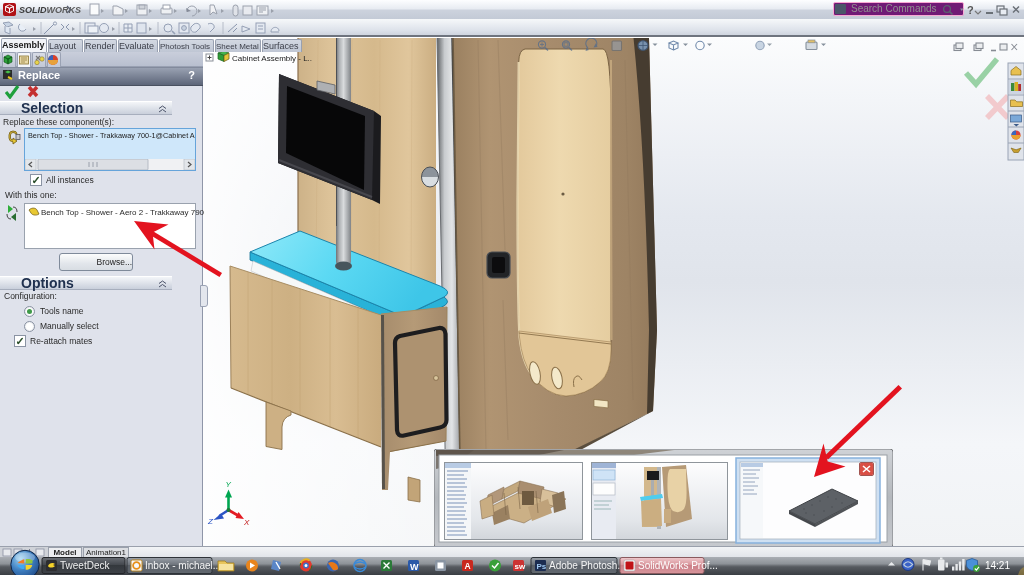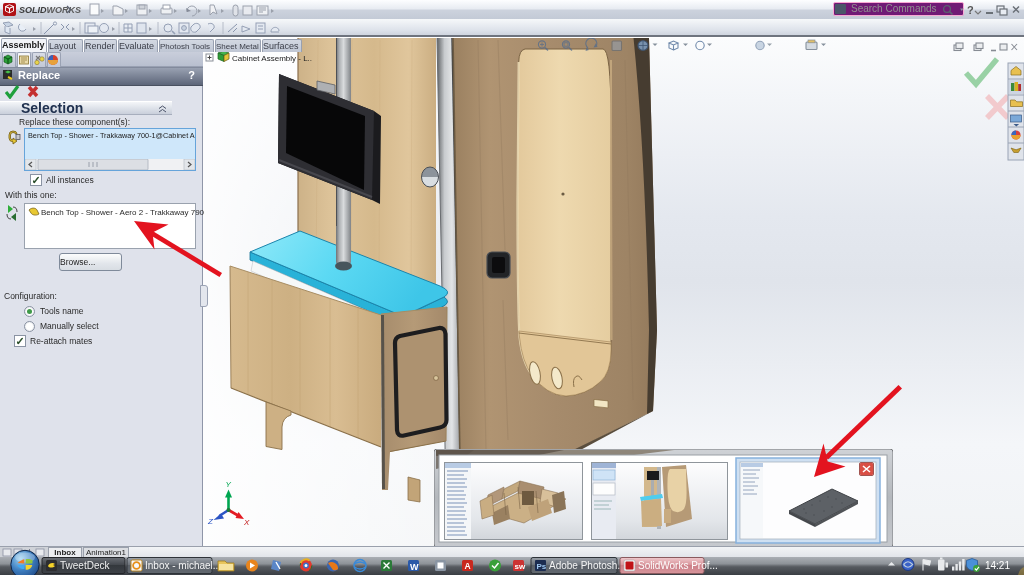--- a/index.html
+++ b/index.html
@@ -22,21 +22,21 @@
 .ptab{top:52px;height:15px;width:14px;background:linear-gradient(#d8dce6,#c2c8d6);border:1px solid #9aa2b4;border-bottom:none;border-radius:2px 2px 0 0}
 .ptab.on{background:#f4f6fa;height:15px}
 #ptabrow{left:0;top:52px;width:203px;height:15px;background:linear-gradient(#c9cedb,#b8bfcf);border-bottom:1px solid #98a0b2}
 #phead{left:0;top:67px;width:203px;height:19px;background:linear-gradient(#99a1b2,#5c6578);color:#fff;font-weight:bold;font-size:11px;line-height:15px;border-top:1px solid #828a9c;border-bottom:1px solid #49505f}
 .ghead{left:0;width:172px;height:14px;background:linear-gradient(#f4f6f9,#c9cfdb);border-top:1px solid #fff;border-bottom:1px solid #a7aebd;font-size:14px;font-weight:bold;color:#20314f;line-height:13px;padding-left:21px}
 .glab{font-size:8.5px;color:#2a2a2a}
 #selbox{left:24px;top:128px;width:172px;height:43px;background:#cfe7fa;border:1px solid #66a4da;font-size:7.3px;color:#222}
 #selbox .it{padding:2px 0 0 3px;white-space:nowrap;overflow:hidden}
 #hscroll{left:25px;top:159px;width:170px;height:11px;background:#eef0f2}
 #wbox{left:24px;top:203px;width:172px;height:46px;background:#fff;border:1px solid #9aa2ae;font-size:10px;color:#222}
-#browse{left:59px;top:253px;width:63px;height:18px;background:linear-gradient(#fcfdfd,#e2e6eb 60%,#d8dde3);border:1px solid #7f8a9a;border-radius:3px;font-size:8.5px;color:#222;text-align:left;line-height:16px}
+#browse{left:59px;top:253px;width:74px;height:18px;background:linear-gradient(#fcfdfd,#e2e6eb 60%,#d8dde3);border:1px solid #7f8a9a;border-radius:3px;font-size:8.5px;color:#222;text-align:right;line-height:16px}
 .cb{width:12px;height:12px;background:#fff;border:1px solid #8a93a3;font-size:11px;line-height:11px;text-align:center;color:#2a4e2a;font-weight:bold}
 .rad{width:11px;height:11px;background:radial-gradient(#fff 45%,#d6dae0);border:1px solid #8a93a3;border-radius:50%}
 .rad.on::after{content:"";position:absolute;left:2px;top:2px;width:5px;height:5px;border-radius:50%;background:#3f9948}
 
 #status{left:0;top:546px;width:1024px;height:11px;background:linear-gradient(#f2f4f6,#e2e5ea);border-top:1px solid #9aa0ac}
 .mtab{top:547px;height:10px;background:#ecedf0;border:1px solid #9aa0ac;border-bottom:none;font-size:8px;color:#222;text-align:center;line-height:10px;white-space:nowrap;overflow:hidden}
 
 #task{left:0;top:557px;width:1024px;height:18px;background:linear-gradient(#aaaeb4,#8d9298 38%,#62666c 50%,#55595f 56%,#3a3e44 100%)}
 </style></head><body>
 <div id="s">
@@ -383,21 +383,21 @@
       <path d="M2 4 l3,-1.5 3,1.5 -3,1.5Z" fill="#44c24a"></path>
       <path d="M5 9 l4,2" stroke="#e8c820" stroke-width="2"></path>
 </svg>
 <svg class="a" style="left:5px;top:84px" width="44" height="15">
   <path d="M1 8 l4,5 8,-11" fill="none" stroke="#1fa03c" stroke-width="3.2"></path>
   <path d="M24 3 l8,9 M32 3 l-8,9" stroke="#c43030" stroke-width="3.4"></path>
 </svg>
 <div class="a ghead" style="top:101px">Selection<svg style="position:absolute;right:5px;top:3px" width="9" height="8">
         <path d="M1 3.5 L4.5 1 L8 3.5 M1 7 L4.5 4.5 L8 7" fill="none" stroke="#4a5268" stroke-width="1"></path>
       </svg></div>
-<div class="a glab" style="left:19px;top:117px">Replace these component(s):</div>
+<div class="a glab" style="left:3px;top:117px">Replace these component(s):</div>
 <svg class="a" style="left:5px;top:129px" width="18" height="18">
   <path d="M4 6 Q4 2 8 2 Q12 2 12 5 L10.5 5 Q10.5 3.5 8 3.5 Q5.5 3.5 5.5 6 L5.5 9 Q5.5 11 8 11 L8 9 L12 12 L8 15 L8 12.8 Q4 12.5 4 9 Z" fill="#e8c832" stroke="#7a6420" stroke-width=".9"></path>
   <rect x="11" y="5.5" width="4" height="5" fill="#c8c8cc" stroke="#55565c" stroke-width=".8"></rect>
 </svg>
 <div class="a" id="selbox">
       <div class="it">Bench Top - Shower - Trakkaway 700-1@Cabinet Asse</div>
     </div>
 <div class="a" id="hscroll"></div>
 <svg class="a" style="left:25px;top:159px" width="170" height="11">
   <rect x="0" y="0" width="170" height="11" fill="#f0f1f3"></rect>
@@ -415,20 +415,23 @@
   <path d="M4 1 l5,4 -5,4 Z" fill="#2fae3a"></path>
       <path d="M12 9 l-5,4 5,4 Z" fill="#2a6e32"></path>
   <path d="M9 3 c3,0 4,2 4,5 M7 15 c-3,0 -4,-2 -4,-5" fill="none" stroke="#444" stroke-width="1"></path>
 </svg>
 <div class="a" id="wbox"></div>
 <svg class="a" style="left:28px;top:206px" width="13" height="11">
   <path d="M1 4 c3,-3 7,-2 8,0 l2,4 c-3,2 -7,1 -8,-1 Z" fill="#e8c832" stroke="#7a6420" stroke-width=".8"></path>
 </svg>
 <div class="a glab" style="left:41px;top:208px;font-size:8px">Bench Top - Shower - Aero 2 - Trakkaway 790</div>
 <div class="a" id="browse">Browse...</div>
+<div class="a ghead" style="top:276px">Options<svg style="position:absolute;right:5px;top:3px" width="9" height="8">
+        <path d="M1 3.5 L4.5 1 L8 3.5 M1 7 L4.5 4.5 L8 7" fill="none" stroke="#4a5268" stroke-width="1"></path>
+      </svg></div>
 <div class="a glab" style="left:4px;top:291px">Configuration:</div>
 <div class="a rad on" style="left:24px;top:306px"></div>
 <div class="a glab" style="left:40px;top:306px">Tools name</div>
 <div class="a rad" style="left:24px;top:321px"></div>
 <div class="a glab" style="left:40px;top:321px">Manually select</div>
 <div class="a cb" style="left:14px;top:335px">✓</div>
 <div class="a glab" style="left:30px;top:336px">Re-attach mates</div>
 
 <div class="a" style="left:200px;top:285px;width:8px;height:22px;background:#e3e6ed;border:1px solid #9aa2b4;border-radius:0 3px 3px 0"></div>
 
@@ -547,21 +550,21 @@
 </svg>
 
 <div class="a" id="status"></div>
 <div class="a" style="left:0;top:547px;width:88px;height:10px;background:#cfd2d8"></div>
 <svg class="a" style="left:2px;top:548px" width="44" height="9">
   <rect x="1" y="1" width="8" height="7" fill="#e8eaee" stroke="#8a90a0" stroke-width=".8"></rect>
   <rect x="12" y="1" width="8" height="7" fill="#dfe2e8" stroke="#8a90a0" stroke-width=".8"></rect>
   <path d="M24 4.5 h7 M27.5 1 v7" stroke="#7a8090" stroke-width="1"></path>
   <rect x="34" y="1" width="8" height="7" fill="#e8eaee" stroke="#8a90a0" stroke-width=".8"></rect>
 </svg>
-<div class="a mtab" style="left:48px;width:34px;font-weight:bold">Inbox</div>
+<div class="a mtab" style="left:48px;width:34px;font-weight:bold">Model</div>
 <div class="a mtab" style="left:83px;width:46px;background:#dcdee2">Animation1</div>
 
 <div class="a" id="task"></div>
 <svg class="a" style="left:0;top:548px" width="1024" height="27" viewBox="0 0 1024 27">
   <defs>
     <radialGradient id="orb" cx=".35" cy=".3" r=".9">
       <stop offset="0" stop-color="#9fd4f2"></stop>
           <stop offset=".45" stop-color="#3e7fc1"></stop>
           <stop offset="1" stop-color="#173a75"></stop>
     </radialGradient>

